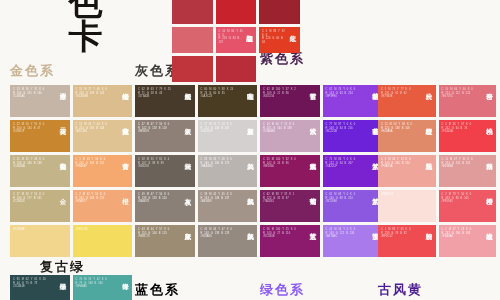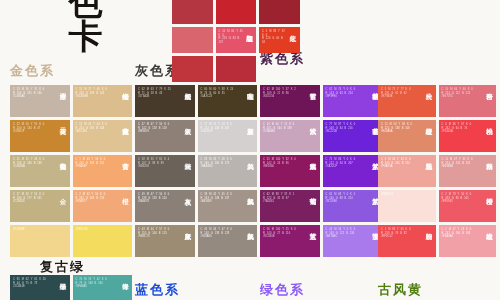--- a/index.html
+++ b/index.html
@@ -392,17 +392,17 @@
         <div class="nm">墨绿</div>
       </div>
       <div class="sw dark-txt" style="background: rgb(79, 168, 160); height: 26px;">
         <div class="codes">C 70 M 19 Y 42 K 0
 R 79 G 168 B 160
 #4FA8A0</div>
         <div class="nm">青绿</div>
       </div>
     </div>
 
-  <div class="grp-head" id="h-blue" style="left: 135px; top: 283px; color: #1d4ed8;">蓝色系</div>
+  <div class="grp-head" id="h-blue" style="left: 135px; top: 283px; color: #000000;">蓝色系</div>
   <div class="grp-head" id="h-green" style="left: 260px; top: 283px; color: #8b5cf6;">绿色系</div>
-  <div class="grp-head" id="h-yellow" style="left: 378px; top: 283px; width: 118px; color: #4d7c0f;">古风黄</div>
+  <div class="grp-head" id="h-yellow" style="left: 378px; top: 283px; width: 118px; color: #4c1d95;">古风黄</div>
 
 </div>
 
 </body></html>

